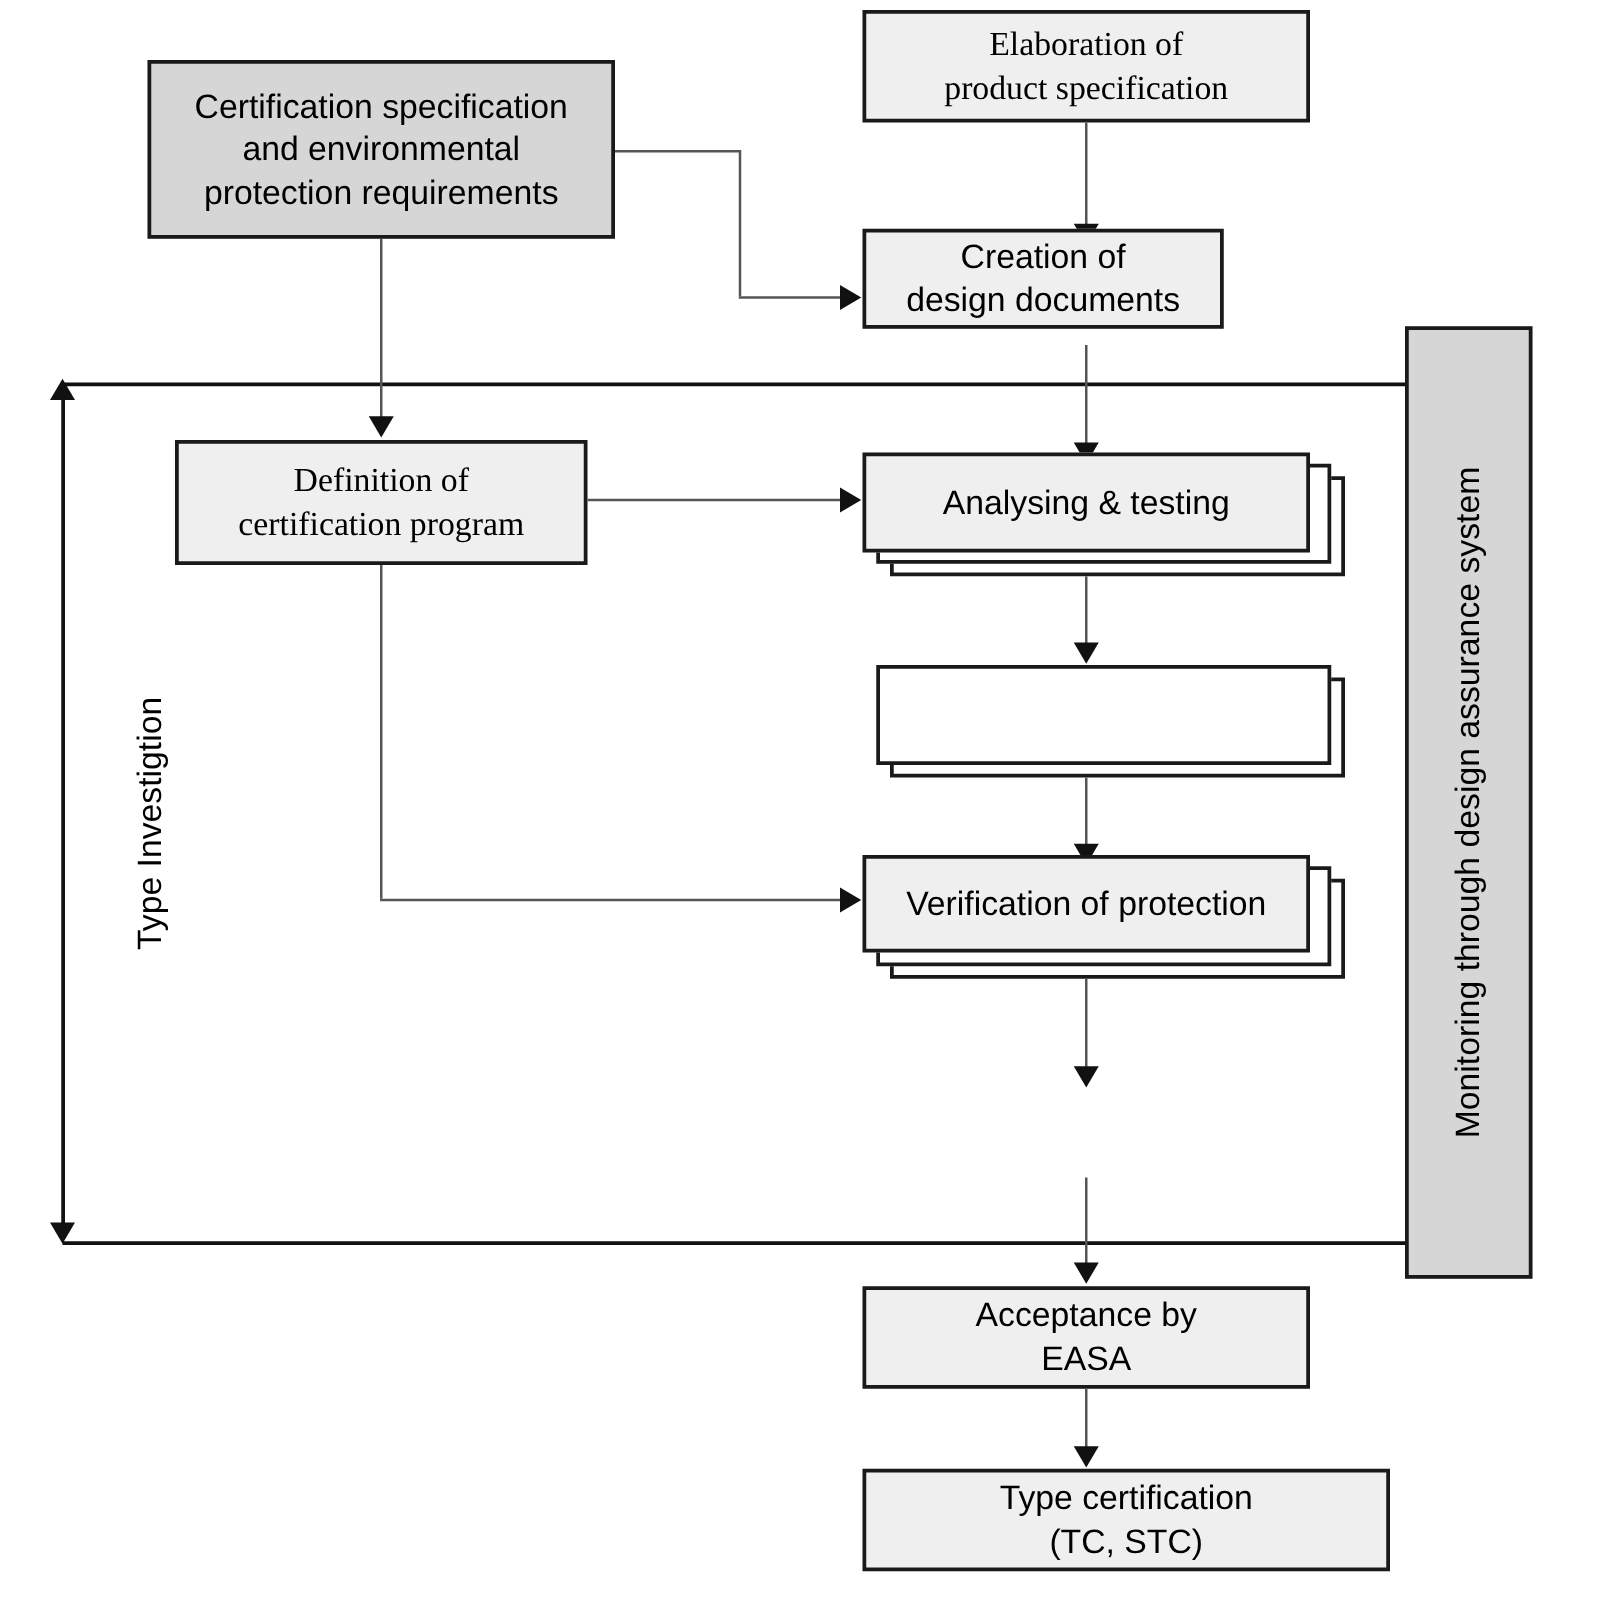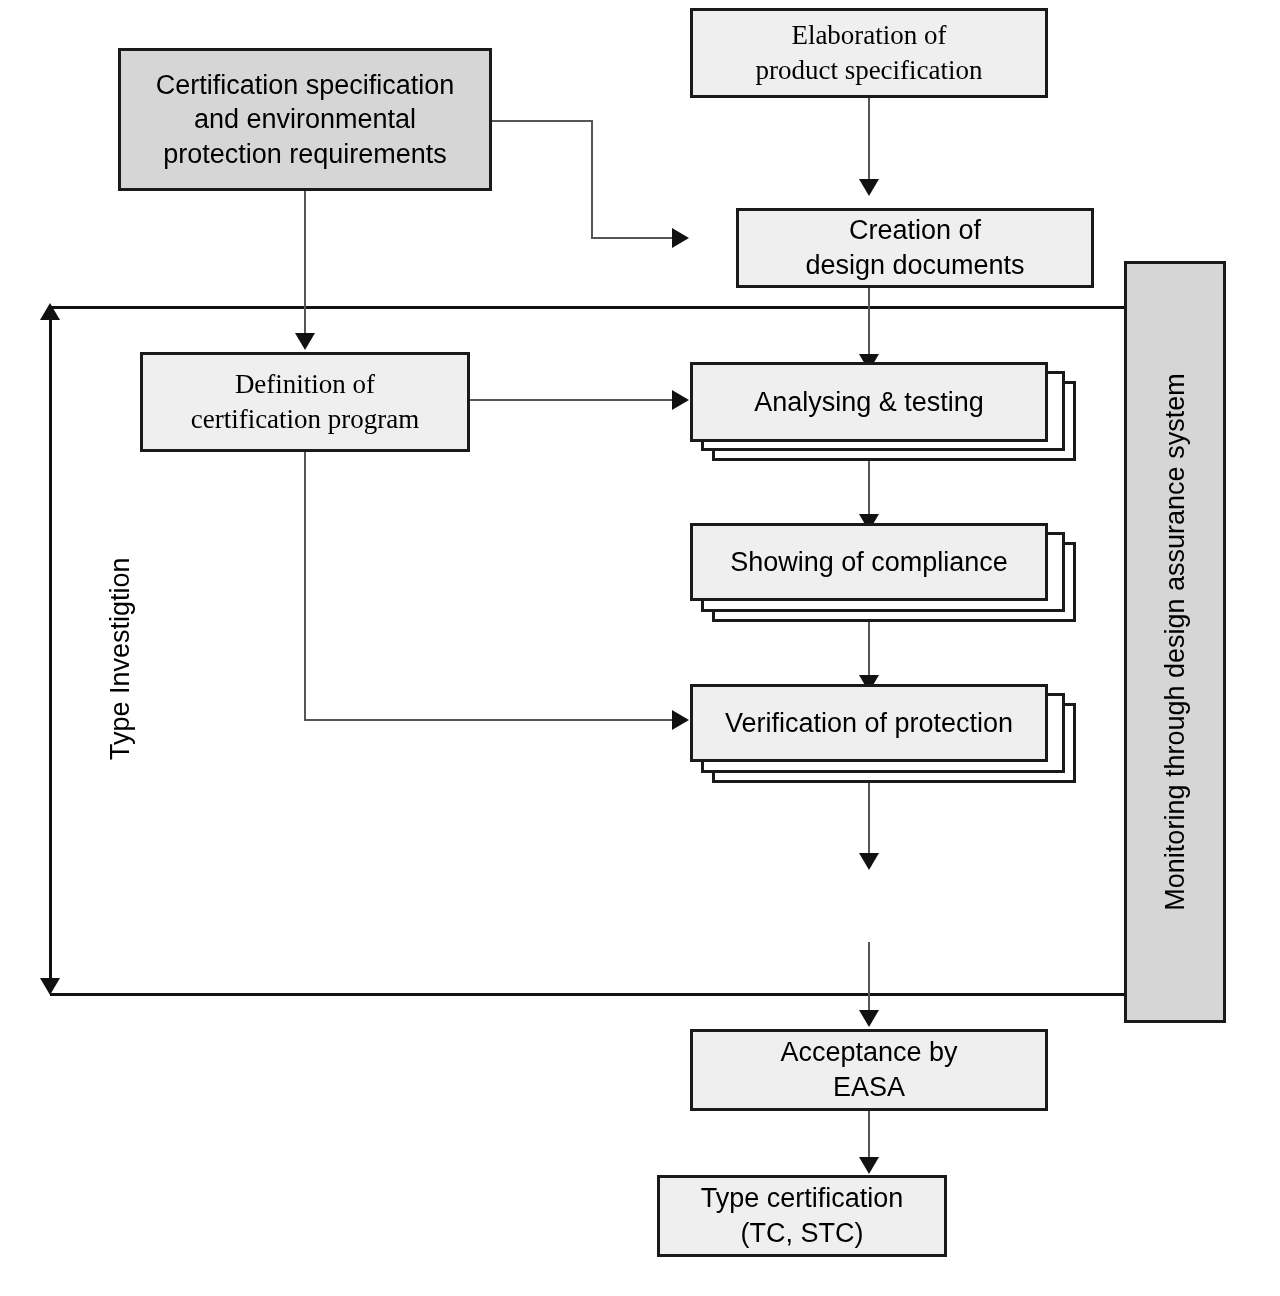--- a/index.html
+++ b/index.html
@@ -131,21 +131,21 @@
   <div class="node shaded" style="left:118px; top:48px; width:374px; height:143px;">Certification specification
 and environmental
 protection requirements</div>
 
   <div class="node" style="left:690px; top:8px; width:358px; height:90px;font-family:Liberation Serif, serif;">Elaboration of
 product specification</div>
 
   <div class="vline" style="left:868px; top:98px; height:83px;"></div>
   <div class="arrow-down" style="left:859px; top:179px;"></div>
 
-  <div class="node" style="left:690px; top:208px; width:358px; height:80px;margin-left:46px;">Creation of
+  <div class="node" style="left:690px; top:183px; width:289px; height:80px;">Creation of
 design documents</div>
 
   <div class="hline" style="left:492px; top:120px; width:100px;"></div>
   <div class="vline" style="left:591px; top:120px; height:117px;"></div>
   <div class="hline" style="left:591px; top:237px; width:82px;"></div>
   <div class="arrow-right" style="left:672px; top:228px;"></div>
 
   <div class="vline" style="left:304px; top:191px; height:144px;"></div>
   <div class="arrow-down" style="left:295px; top:333px;"></div>
 
@@ -164,21 +164,20 @@
 
   <div class="stack-back" style="left:712px; top:381px; width:364px; height:80px;"></div>
   <div class="stack-back" style="left:701px; top:371px; width:364px; height:80px;"></div>
   <div class="node" style="left:690px; top:362px; width:358px; height:80px;">Analysing &amp; testing</div>
 
   <div class="vline" style="left:868px; top:461px; height:55px;"></div>
   <div class="arrow-down" style="left:859px; top:514px;"></div>
 
   <div class="stack-back" style="left:712px; top:542px; width:364px; height:80px;"></div>
   <div class="stack-back" style="left:701px; top:532px; width:364px; height:80px;"></div>
-  <div class="node" style="left:690px; top:523px; width:358px; height:78px;">Showing of compliance</div>
 
   <div class="vline" style="left:868px; top:622px; height:55px;"></div>
   <div class="arrow-down" style="left:859px; top:675px;"></div>
 
   <div class="stack-back" style="left:712px; top:703px; width:364px; height:80px;"></div>
   <div class="stack-back" style="left:701px; top:693px; width:364px; height:80px;"></div>
   <div class="node" style="left:690px; top:684px; width:358px; height:78px;">Verification of protection</div>
 
   <div class="vline" style="left:868px; top:783px; height:72px;"></div>
   <div class="arrow-down" style="left:859px; top:853px;"></div>
@@ -186,16 +185,16 @@
 
   <div class="vline" style="left:868px; top:942px; height:80px;"></div>
   <div class="arrow-down" style="left:859px; top:1010px;"></div>
 
   <div class="node" style="left:690px; top:1029px; width:358px; height:82px;">Acceptance by
 EASA</div>
 
   <div class="vline" style="left:868px; top:1111px; height:48px;"></div>
   <div class="arrow-down" style="left:859px; top:1157px;"></div>
 
-  <div class="node" style="left:657px; top:1175px; width:290px; height:82px;">Type certification
+  <div class="node" style="left:690px; top:1175px; width:422px; height:82px;">Type certification
 (TC, STC)</div>
 
 </div>
 
 </body></html>

